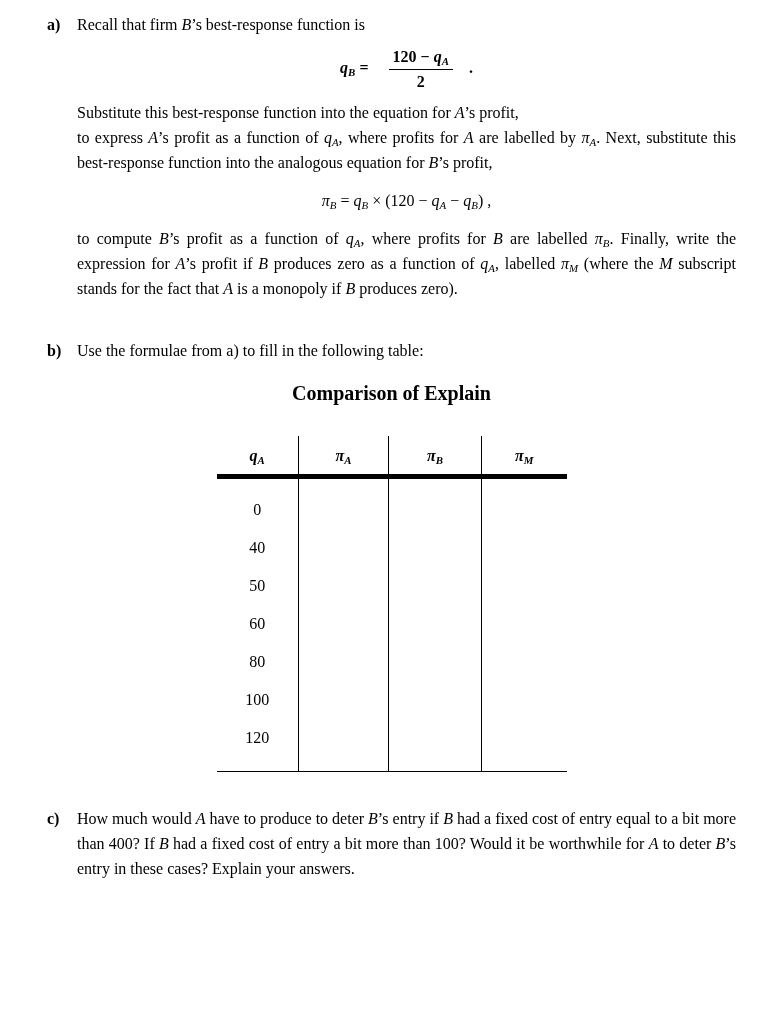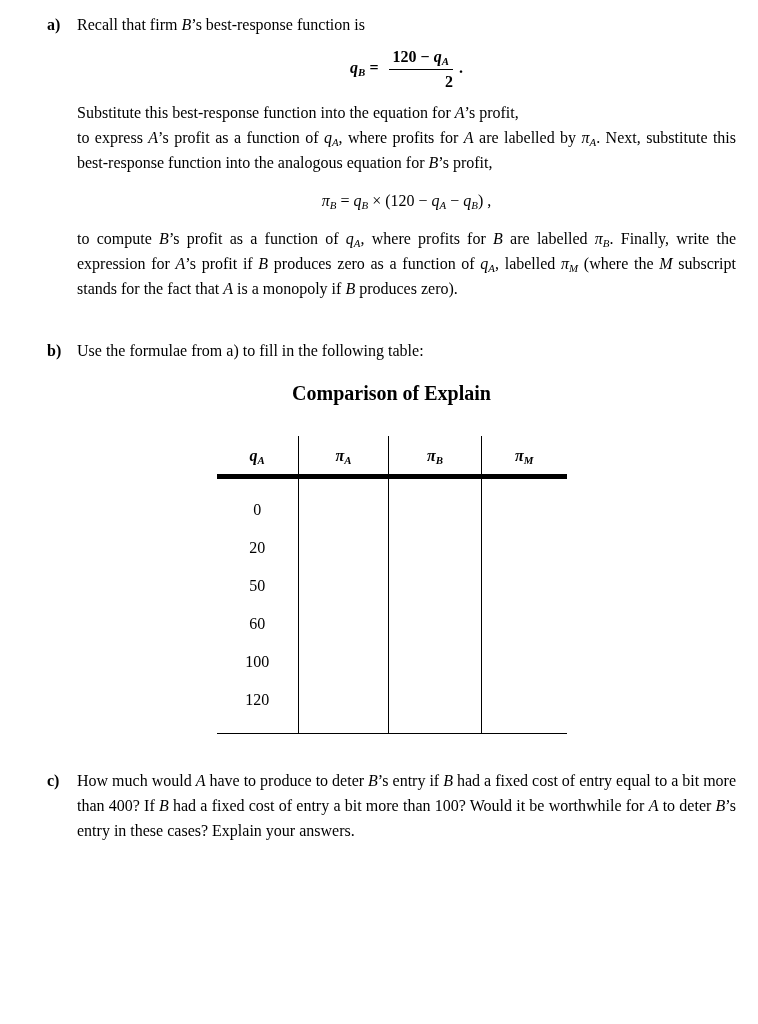--- a/index.html
+++ b/index.html
@@ -18,21 +18,21 @@
   .item { position:relative; }
   .item-label {
     position:absolute; left:0; top:0;
     font-weight:bold;
   }
   .item-body { margin-left:30px; }
   p.just { margin:0; text-align:justify; }
   .eq { text-align:center; margin:13px 0; }
   .eq-frac { margin:9px 0 7px 0;font-weight:bold; }
   sub { font-size:0.68em; line-height:0; vertical-align:-0.3em; }
-  .frac { display:inline-block; vertical-align:middle; text-align:right; line-height:22px; margin:0 6px; }
+  .frac { display:inline-block; vertical-align:middle; text-align:center; line-height:22px; margin:0 16px; }
   .frac .num { display:block; border-bottom:1px solid #000; padding:0 4px 1px 4px; }
   .frac .den { display:block; padding-top:1px; }
   .item-b { margin-top:37px; }
   .table-title {
     margin:18px 0 30px 0;
     text-align:center;
     font-size:20px;
     font-weight:bold;
     line-height:25px;
   }
@@ -109,33 +109,39 @@
       </tr>
     </thead>
     <tbody>
       <tr>
         <td>0</td>
         <td></td>
         <td></td>
         <td></td>
       </tr>
       <tr>
-        <td>20</td>
+        <td>40</td>
         <td></td>
         <td></td>
         <td></td>
       </tr>
       <tr>
         <td>50</td>
         <td></td>
         <td></td>
         <td></td>
       </tr>
       <tr>
         <td>60</td>
+        <td></td>
+        <td></td>
+        <td></td>
+      </tr>
+      <tr>
+        <td>80</td>
         <td></td>
         <td></td>
         <td></td>
       </tr>
       <tr>
         <td>100</td>
         <td></td>
         <td></td>
         <td></td>
       </tr>

